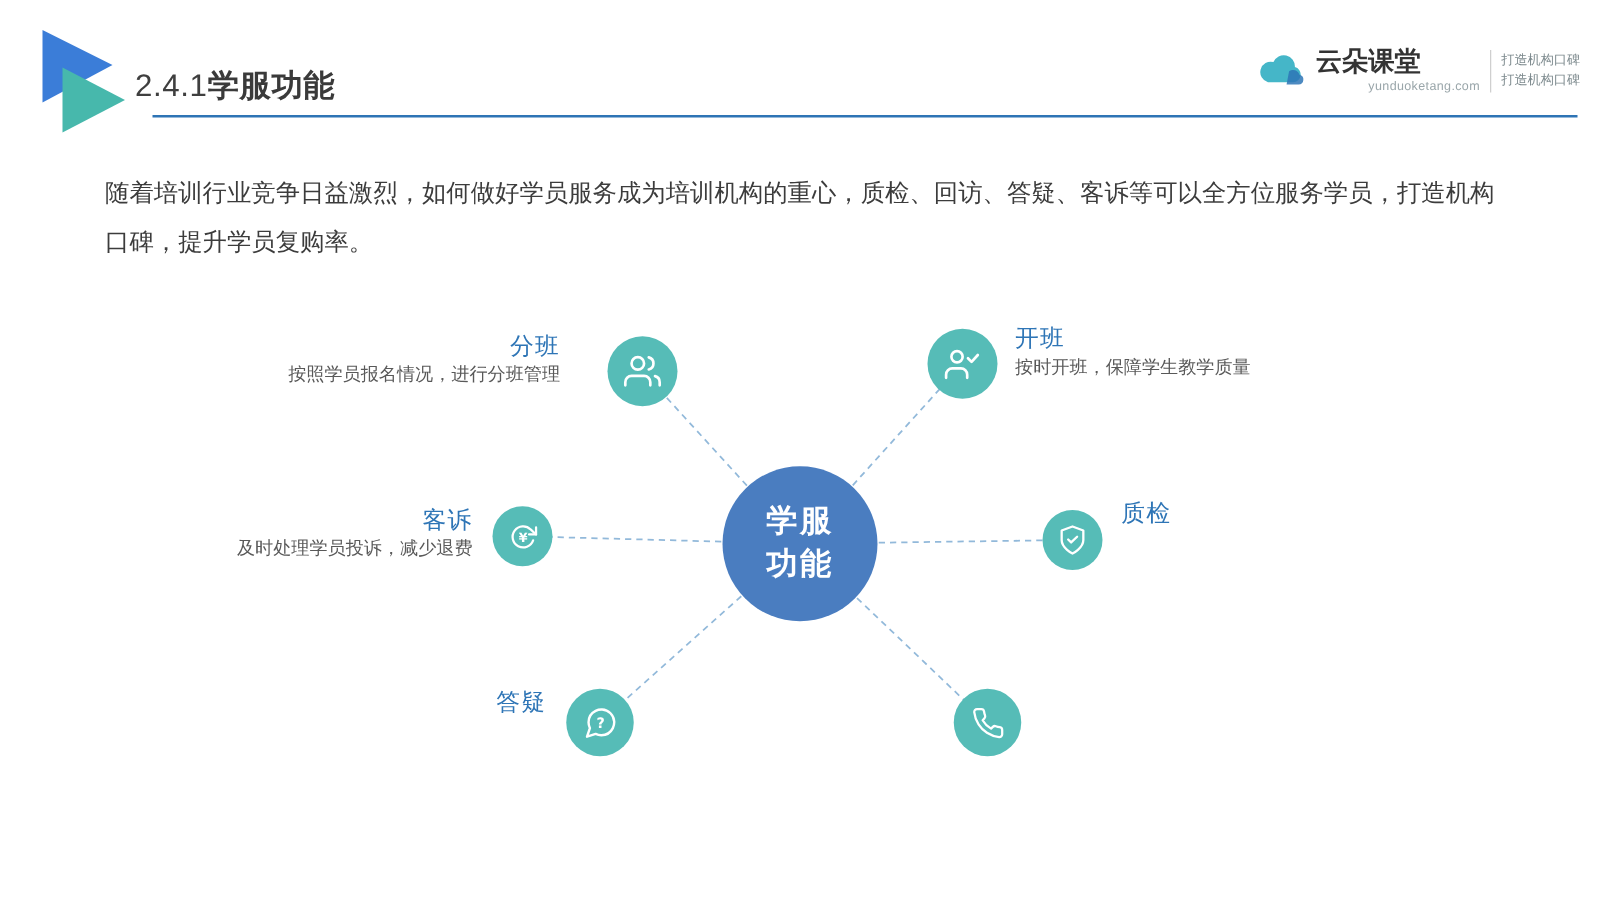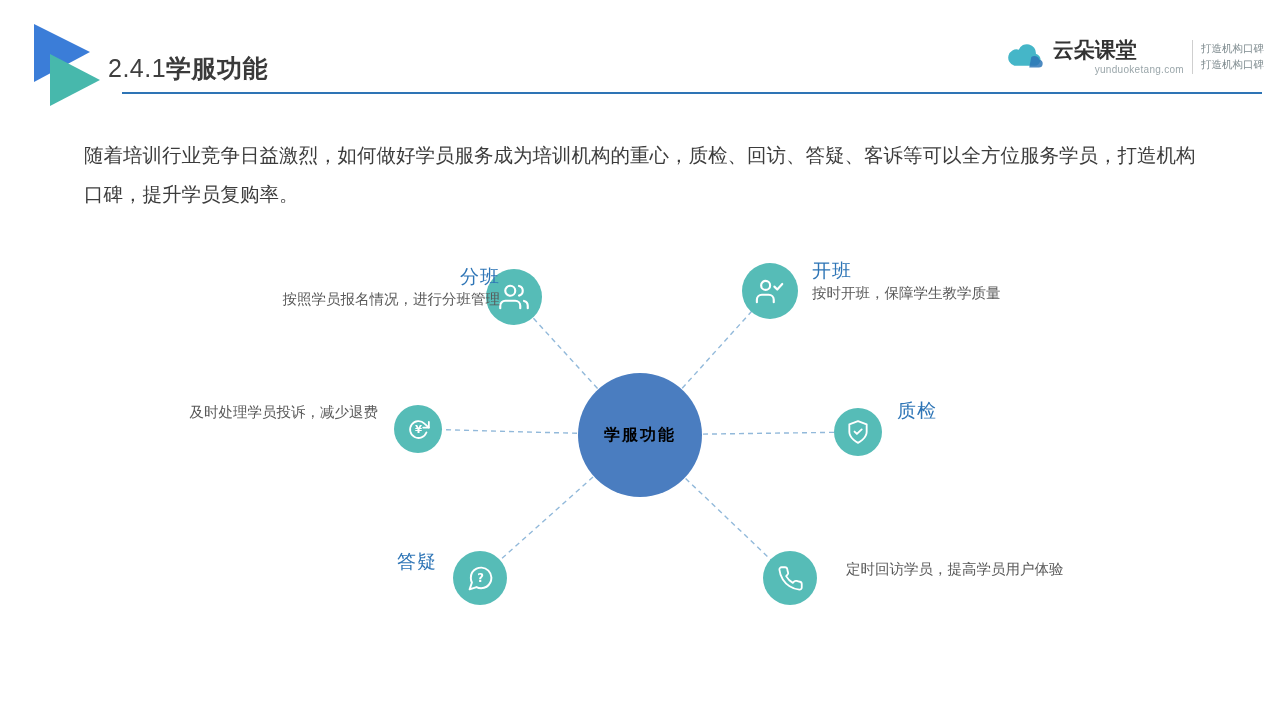--- a/index.html
+++ b/index.html
@@ -26,22 +26,22 @@
   .logo-divider{width:1px;height:34px;background:#cfcfcf;}
   .brand-tagline{font-size:10.5px;color:#7d8a8e;line-height:1.5;}
 
   
   .intro{left:84px;top:136px;width:1120px;font-size:19.5px;color:#3c3c3c;line-height:2;}
 
   
   .connectors{left:0;top:0;pointer-events:none;}
   .center-circle{
     left:578px;top:373px;width:124px;height:124px;border-radius:50%;
-    background:#4a7dc0;display:flex;flex-direction:row;align-items:center;justify-content:center;
-    color:#000000;font-size:16px;font-weight:bold;line-height:1.35;letter-spacing:2px;
+    background:#4a7dc0;display:flex;flex-direction:column;align-items:center;justify-content:center;
+    color:#ffffff;font-size:25px;font-weight:bold;line-height:1.35;letter-spacing:2px;
   }
   .node-circle{
     border-radius:50%;background:#56bcb7;
     display:flex;align-items:center;justify-content:center;
   }
   .node-circle svg{overflow:visible;}
   .node-text{white-space:nowrap;}
   .node-text.right{text-align:right;}
   .node-label{font-size:19px;color:#2e75b6;font-weight:500;letter-spacing:1px;}
   .node-desc{font-size:14.5px;color:#595959;}
@@ -98,21 +98,21 @@
     </div>
 
     <div class="abs node-circle" style="left:486px;top:269px;width:56px;height:56px;">
       <svg width="30" height="30" viewBox="0 0 24 24" fill="none" stroke="#fff" stroke-width="1.7" stroke-linecap="round" stroke-linejoin="round">
         <path d="M17 21v-2a4 4 0 0 0-4-4H5a4 4 0 0 0-4 4v2"></path>
         <circle cx="9" cy="7" r="4"></circle>
         <path d="M23 21v-2a4 4 0 0 0-3-3.87"></path>
         <path d="M16 3.13a4 4 0 0 1 0 7.75"></path>
       </svg>
     </div>
-    <div class="abs node-text right" style="right:780px;top:264px;font-family:Liberation Mono, monospace;">
+    <div class="abs node-text right" style="right:832px;top:264px;font-family:Liberation Mono, monospace;">
       <div class="node-label">分班</div>
       <div class="node-desc">按照学员报名情况，进行分班管理</div>
     </div>
 
     <div class="abs node-circle" style="left:742px;top:263px;width:56px;height:56px;">
       <svg width="30" height="30" viewBox="0 0 24 24" fill="none" stroke="#fff" stroke-width="1.7" stroke-linecap="round" stroke-linejoin="round">
         <path d="M15 21v-2a4 4 0 0 0-4-4H5.5a4 4 0 0 0-4 4v2"></path>
         <circle cx="8.5" cy="7.5" r="3.6"></circle>
         <polyline points="15.5 8.5 17.8 10.8 21.8 6.4"></polyline>
       </svg>
@@ -123,20 +123,21 @@
     </div>
 
     <div class="abs node-circle" style="left:394px;top:405px;width:48px;height:48px;">
       <svg width="27" height="27" viewBox="0 0 24 24" fill="none" stroke="#fff" stroke-width="1.6" stroke-linecap="round" stroke-linejoin="round">
         <polyline points="21.2 5.3 21.2 10.3 16.2 10.3"></polyline>
         <path d="M19.1 14.5a7.5 7.5 0 1 1-1.77-7.8l3.87 3.6"></path>
         <text x="12" y="15.3" text-anchor="middle" font-size="9" font-weight="bold" fill="#ffffff" stroke="none" font-family="'DejaVu Sans',sans-serif">¥</text>
       </svg>
     </div>
     <div class="abs node-text right" style="right:902px;top:403px;">
+      <div class="node-label">客诉</div>
       <div class="node-desc">及时处理学员投诉，减少退费</div>
     </div>
 
     <div class="abs node-circle" style="left:834px;top:408px;width:48px;height:48px;">
       <svg width="26" height="26" viewBox="0 0 24 24" fill="none" stroke="#fff" stroke-width="1.7" stroke-linecap="round" stroke-linejoin="round">
         <path d="M12 22s8-4 8-10V5l-8-3-8 3v7c0 6 8 10 8 10z"></path>
         <polyline points="8.8 11.6 11 13.8 15.4 9.6"></polyline>
       </svg>
     </div>
     <div class="abs node-text" style="left:897px;top:398px;">
@@ -152,17 +153,16 @@
     <div class="abs node-text right" style="right:843px;top:549px;">
       <div class="node-label">答疑</div>
     </div>
 
     <div class="abs node-circle" style="left:763px;top:551px;width:54px;height:54px;">
       <svg width="27" height="27" viewBox="0 0 24 24" fill="none" stroke="#fff" stroke-width="1.6" stroke-linecap="round" stroke-linejoin="round">
         <path d="M22 16.92v3a2 2 0 0 1-2.18 2 19.79 19.79 0 0 1-8.63-3.07 19.5 19.5 0 0 1-6-6A19.79 19.79 0 0 1 2.12 4.18 2 2 0 0 1 4.11 2h3a2 2 0 0 1 2 1.72 12.84 12.84 0 0 0 .7 2.81 2 2 0 0 1-.45 2.11L8.09 9.91a16 16 0 0 0 6 6l1.27-1.27a2 2 0 0 1 2.11-.45 12.84 12.84 0 0 0 2.81.7A2 2 0 0 1 22 16.92z"></path>
       </svg>
     </div>
     <div class="abs node-text" style="left:846px;top:560px;">
-      <div class="node-desc">定时回访学员，提高学员用户体验</div>
     </div>
 
   </div>
 </div>
 
 </body></html>

